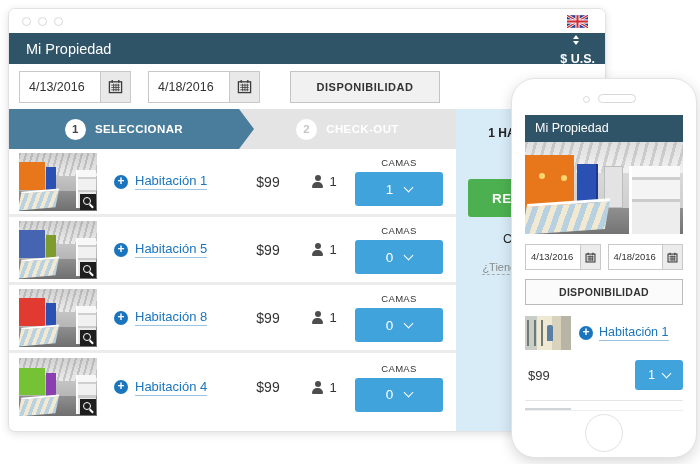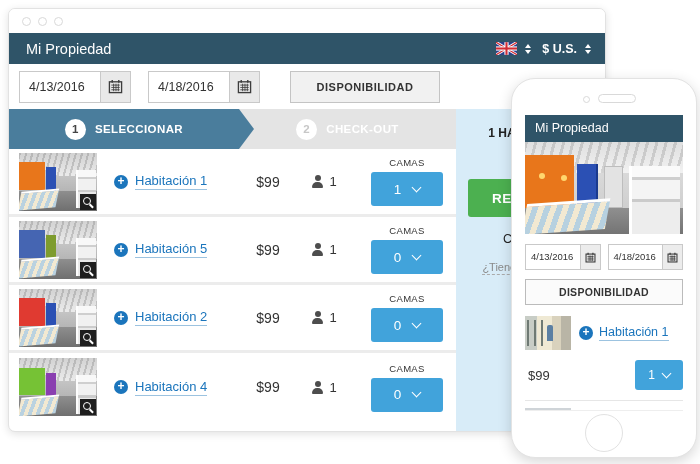--- a/index.html
+++ b/index.html
@@ -8,21 +8,21 @@
 
   
   .browser { position:absolute; left:8px; top:8px; width:598px; height:424px;
              background:#fff; border:1px solid #e2e2e2; border-radius:7px;
              box-shadow:0 2px 8px rgba(0,0,0,.12); overflow:hidden; }
   .chrome { height:24px; display:flex; align-items:center; padding-left:13px; gap:7px; background:#fff; }
   .dot { width:9px; height:9px; border:1.5px solid #d9d9d9; border-radius:50%; background:#fff; }
 
   .app-header { height:31px; background:#2F5468; color:#fdfdfd; display:flex; align-items:center;
                 padding:0 10px 0 17px; font-size:14.5px; }
-  .hdr-right { margin-left:auto; display:flex; align-items:center; gap:7px; font-size:12.5px; font-weight:bold; color:#fff; }
+  .hdr-right { margin-left:auto; display:flex; align-items:center; gap:7px; font-size:12.5px; font-weight:bold; color:#fff;flex-direction:column; }
   .flag { width:21px; height:13px; display:block; }
   .updown { display:inline-flex; flex-direction:column; align-items:center; gap:2px; margin:0 4px 0 1px; }
   .tri-up { width:0; height:0; border-left:3.5px solid transparent; border-right:3.5px solid transparent; border-bottom:4.5px solid #fff; }
   .tri-dn { width:0; height:0; border-left:3.5px solid transparent; border-right:3.5px solid transparent; border-top:4.5px solid #fff; }
 
   
   .toolbar { height:45px; display:flex; align-items:center; padding:0 10px; background:#fff; }
   .date-field { display:flex; height:32px; width:112px; border:1px solid #c9c9c9; margin-right:17px; }
   .date-text { flex:1; font-size:12.5px; color:#333; line-height:30px; padding-left:9px; background:#fff; }
   .cal-btn { width:30px; background:#e9e9e9; border-left:1px solid #c9c9c9;
@@ -77,21 +77,21 @@
   .plus-icon::before { content:"+"; }
   .room-link { color:#1B75BC; font-size:13px; border-bottom:1px solid #9cc3e0; padding-bottom:1px; }
   .price { width:52px; text-align:center; font-size:14px; color:#333; }
   .occ { width:60px; display:flex; align-items:center; justify-content:center; gap:5px;
          font-size:13px; color:#333; }
   .person-icon { position:relative; width:13px; height:13px; }
   .person-icon::before { content:""; position:absolute; left:3.5px; top:0; width:6px; height:6px;
                          border-radius:50%; background:#4d4d4d; }
   .person-icon::after { content:""; position:absolute; left:1px; bottom:0; width:11px; height:6px;
                         border-radius:5px 5px 1px 1px; background:#4d4d4d; }
-  .beds-col { margin-left:auto; margin-right:13px; width:72px; text-align:center; }
+  .beds-col { margin-left:auto; margin-right:13px; width:88px; text-align:center; }
   .beds-label { font-size:9.5px; color:#333; letter-spacing:.3px; margin-bottom:4px; }
   .dropdown { height:34px; background:#41A3DB; border-radius:3px; color:#fff;
               display:flex; align-items:center; justify-content:center; gap:12px; font-size:13.5px; }
   .chev { width:7px; height:7px; border-right:1.8px solid #fff; border-bottom:1.8px solid #fff;
           transform:rotate(45deg); margin-top:-4px; }
 
   
   .summary { flex:1; background:#D8ECF8; text-align:center; padding-top:17px; }
   .sum-title { font-size:12px; font-weight:bold; color:#222; }
   .sum-price { font-size:19px; font-weight:bold; color:#35A0DA; margin-top:7px; }
@@ -288,21 +288,21 @@
       <div class="room-row">
         <div class="thumb">
           <span class="t-wall" style="background-color: rgb(224, 58, 49);"></span>
           <span class="t-locker" style="background-color: rgb(43, 80, 180);"></span>
           <span class="t-bunk"></span>
             <span class="t-bed"></span>
           <span class="zoom-badge"></span>
         </div>
         <span class="room-name">
           <span class="plus-icon"></span>
-          <a class="room-link">Habitación 2</a>
+          <a class="room-link">Habitación 8</a>
         </span>
         <span class="price">$99</span>
         <span class="occ">
             <span class="person-icon"></span>
             <span>1</span>
           </span>
         <span class="beds-col">
           <div class="beds-label">CAMAS</div>
           <div class="dropdown" style="background-color: rgb(65, 163, 219);">
             <span>0</span>

